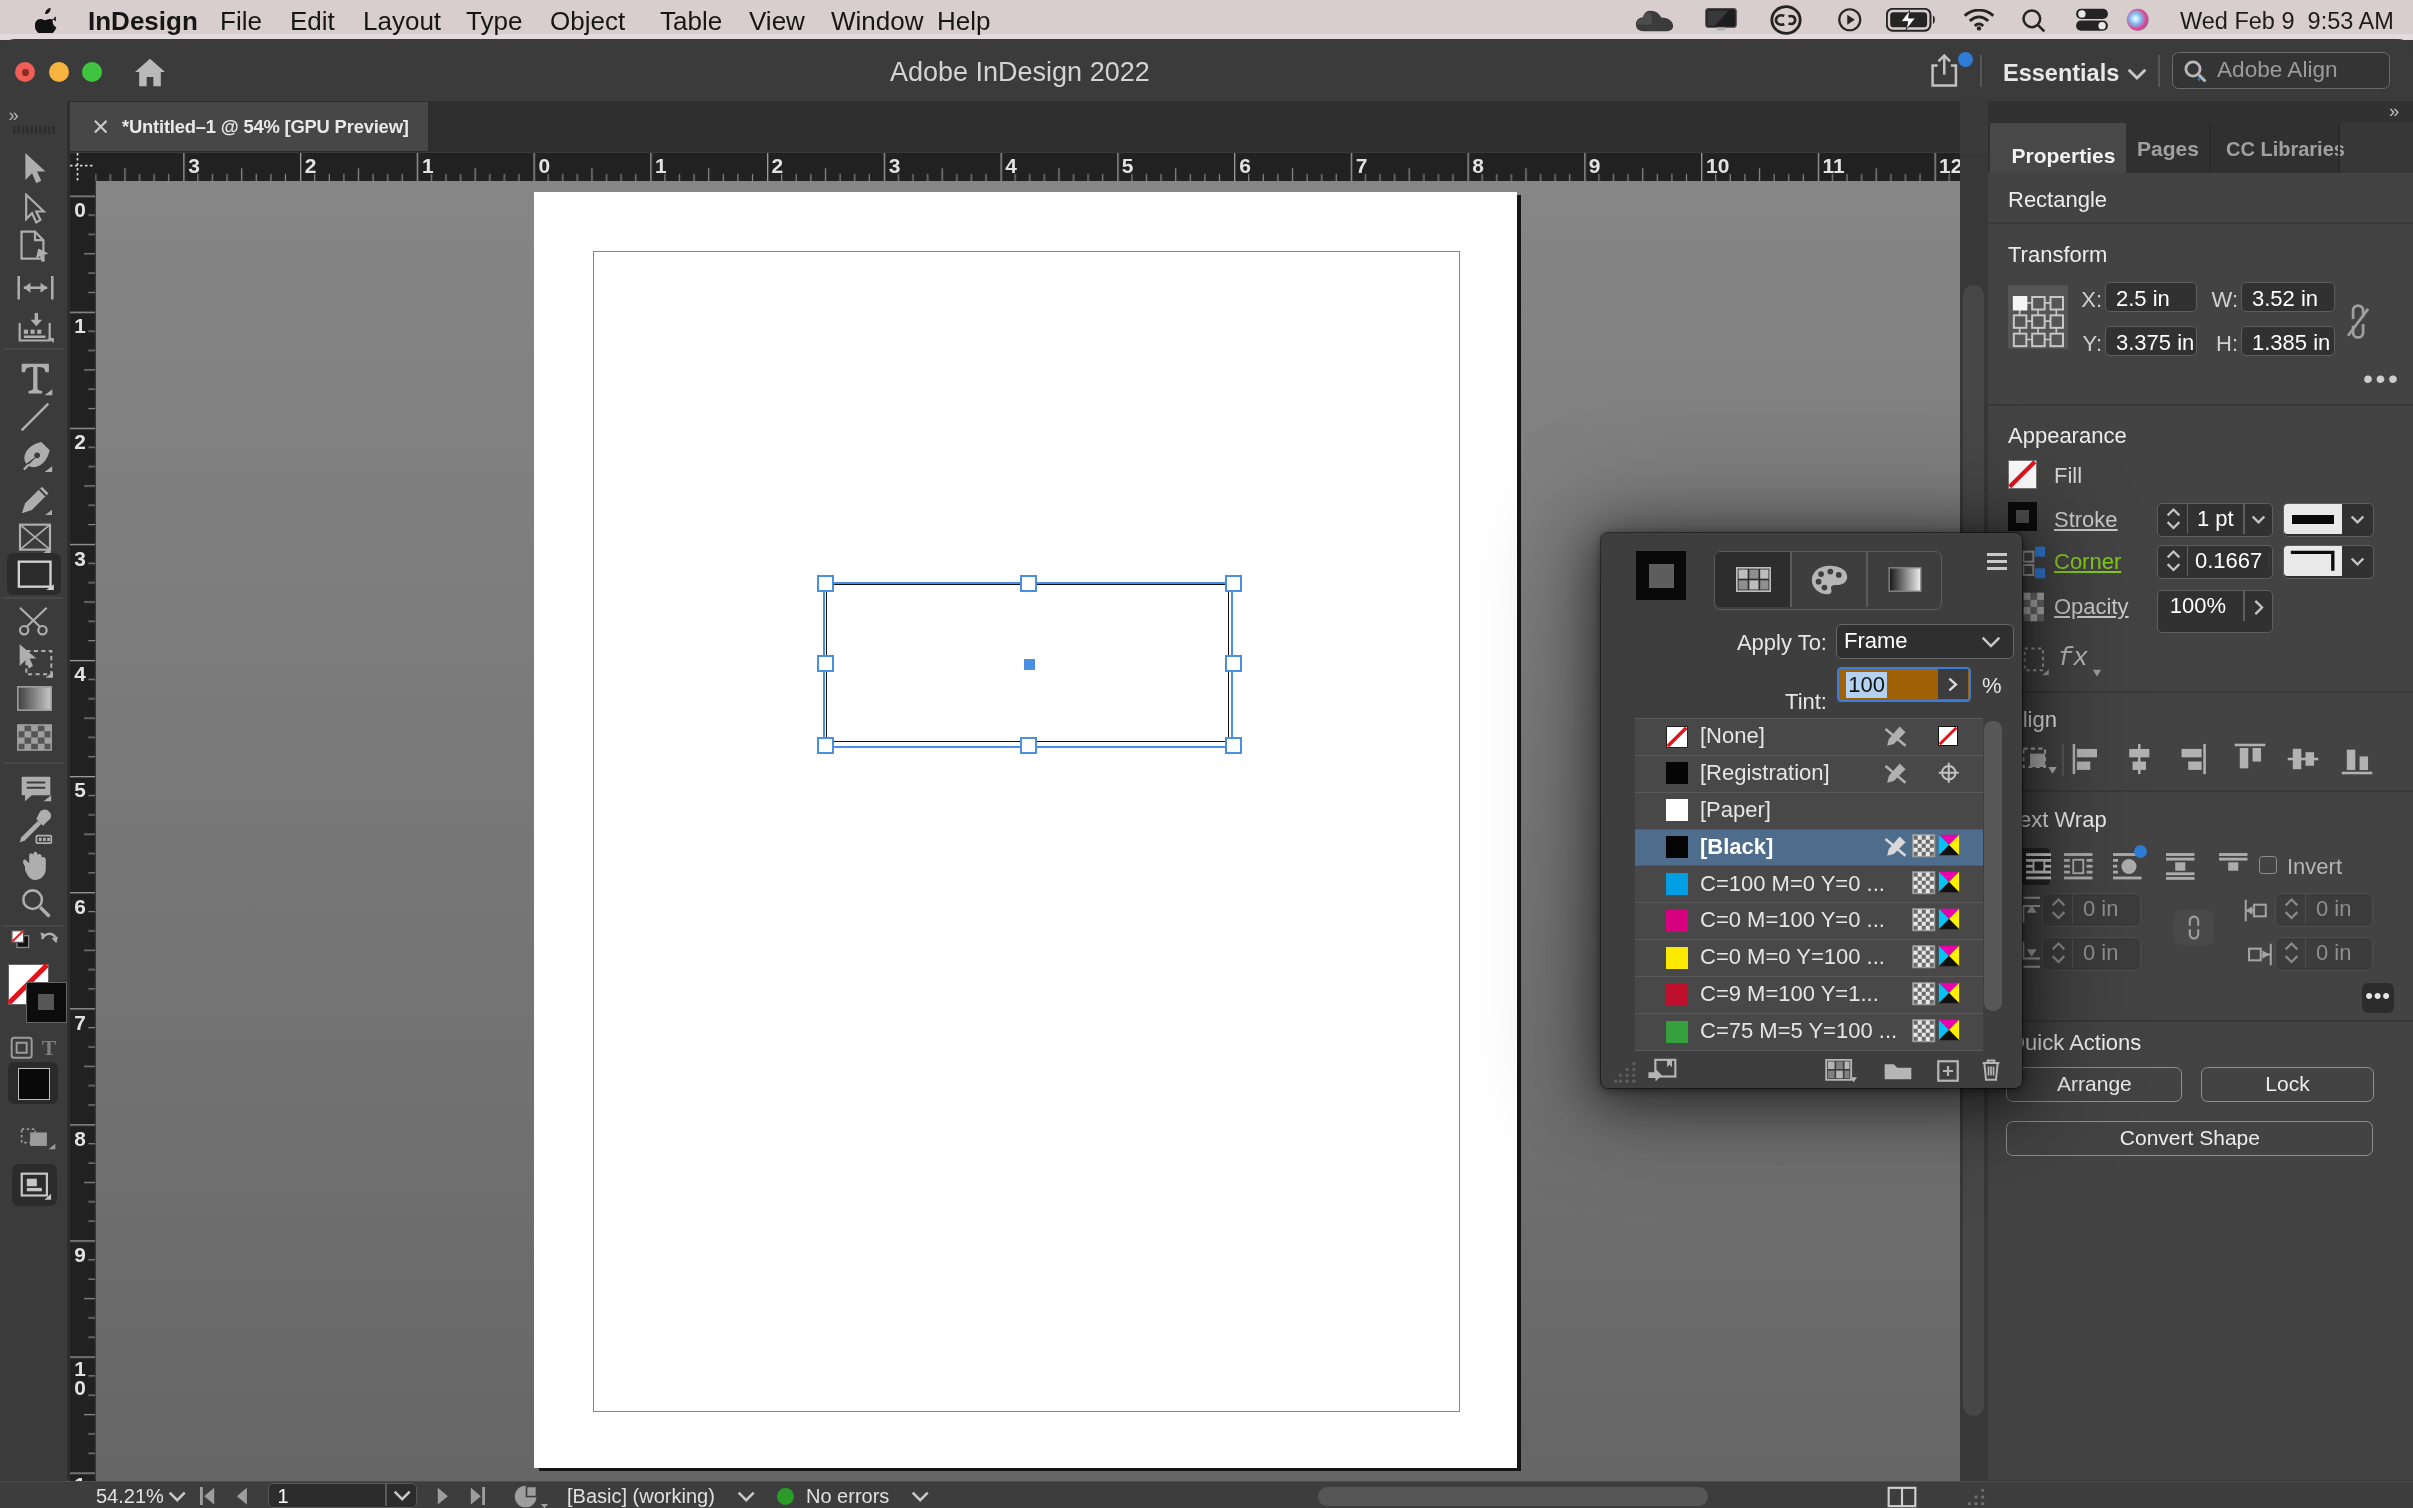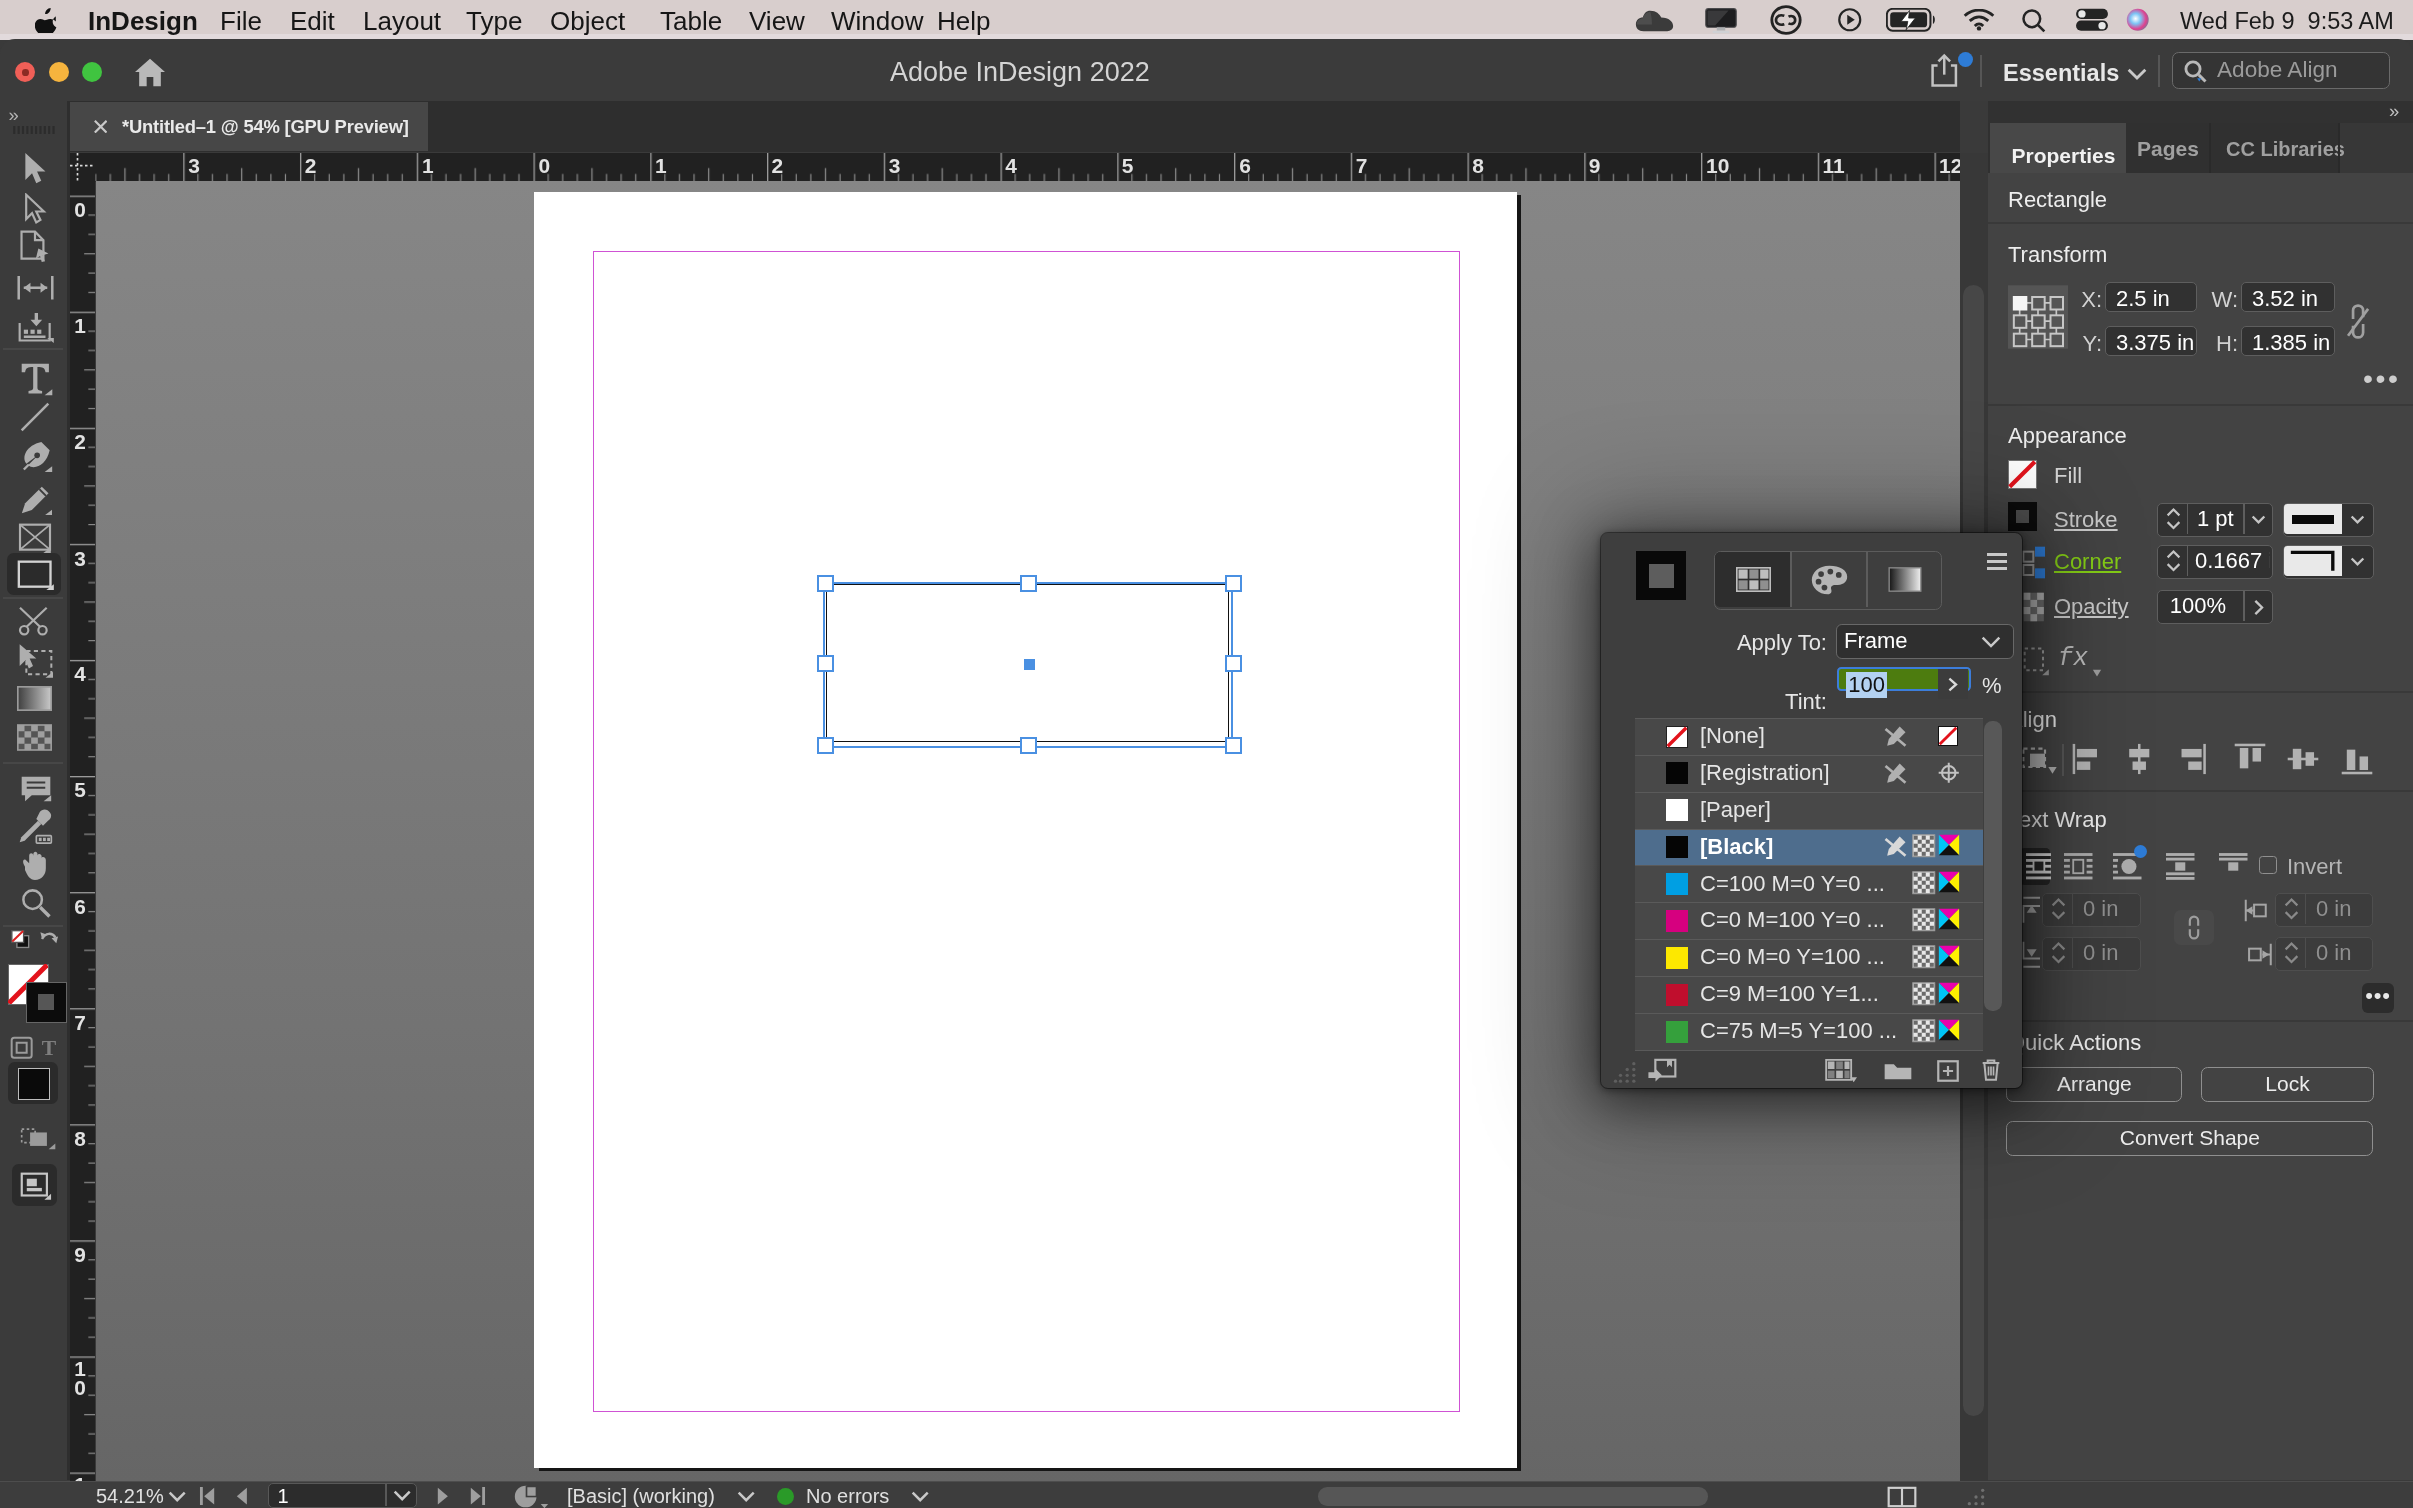--- a/index.html
+++ b/index.html
@@ -538,21 +538,21 @@
     <g fill="#b5b5b5">
         <rect x="2" y="2" width="8" height="8.5"></rect>
         <rect x="18" y="2" width="8" height="8.5"></rect>
         <rect x="10" y="10.5" width="8" height="8.5"></rect>
         <rect x="2" y="19" width="8" height="8.5"></rect>
         <rect x="18" y="19" width="8" height="8.5"></rect>
         <rect x="10" y="27.5" width="8" height="8.5"></rect>
       </g>
   </svg>
   <div class="abs" style="left:66px;top:493px;text-decoration:underline;color:#c9c9c9;">Opacity</div>
-  <div class="abs" style="left:169px;top:489px;width:116px;height:34px;background:#313131;border:1.7px solid #5e5e5e;border-radius:5px;box-sizing:border-box;">
+  <div class="abs" style="left:169px;top:489px;width:116px;height:43px;background:#313131;border:1.7px solid #5e5e5e;border-radius:5px;box-sizing:border-box;">
     <div class="abs" style="left:11.7px;top:1.7px;color:#fff;">100%</div>
     <div class="abs" style="left:85px;top:0;width:1.7px;height:30px;background:#5e5e5e;"></div>
     <svg class="abs" style="left:94px;top:7.5px" width="13.4" height="17" viewBox="0 0 16 20">
       <path fill="none" stroke="#c5c5c5" stroke-width="2.8" d="M4 2 L12 10 L4 18"></path>
     </svg>
   </div>
 
   <svg class="abs" style="left:34px;top:545px" width="27" height="30" viewBox="0 0 32 36">
     <rect x="3" y="3" width="22" height="26" fill="none" stroke="#9c9c9c" stroke-width="2.4" stroke-dasharray="4 4"></rect>
     <path fill="#9c9c9c" d="M24 35 l8 0 l0 -7 z"></path>
@@ -835,21 +835,21 @@
 
   <div class="abs" style="left:84px;top:97px;width:142px;text-align:right;">Apply To:</div>
   <div class="abs" style="left:235px;top:91px;width:178px;height:35px;background:#2f2f2f;border:1.7px solid #686868;border-radius:5.9px;box-sizing:border-box;">
     <div class="abs" style="left:7px;top:2.5px;color:#fff;">Frame</div>
     <svg class="abs" style="left:144px;top:11px" width="20" height="13.4" viewBox="0 0 24 16">
       <path fill="none" stroke="#c9c9c9" stroke-width="3" d="M2 2 L12 12 L22 2"></path>
     </svg>
   </div>
 
   <div class="abs" style="left:84px;top:156px;width:142px;text-align:right;">Tint:</div>
-  <div class="abs" style="left:236px;top:134px;width:134px;height:24px;background:#4d7c0f;border:2.5px solid #3c7ddb;border-radius:4.2px;box-sizing:border-box;">
+  <div class="abs" style="left:236px;top:134px;width:134px;height:35px;background:#a16207;border:2.5px solid #3c7ddb;border-radius:4.2px;box-sizing:border-box;">
     <div class="abs" style="left:6.7px;top:2.5px;background:#b3d1f1;color:#111;padding:0 2.5px;font-size:22px;">100</div>
     <div class="abs" style="left:99px;top:0;width:30px;height:30px;background:#3c3c3c;"></div>
     <svg class="abs" style="left:107px;top:7.5px" width="13.4" height="15" viewBox="0 0 16 18">
       <path fill="none" stroke="#dadada" stroke-width="2.8" d="M4 2 L12 9 L4 16"></path>
     </svg>
   </div>
   <div class="abs" style="left:381px;top:140px;">%</div>
 
   <div class="abs" style="left:34px;top:185px;width:348px;height:333px;background:#484848;" id="swlist">
     <div class="abs" style="left:0;top:111px;width:348px;height:37px;background:#4e6d8d;"></div>

